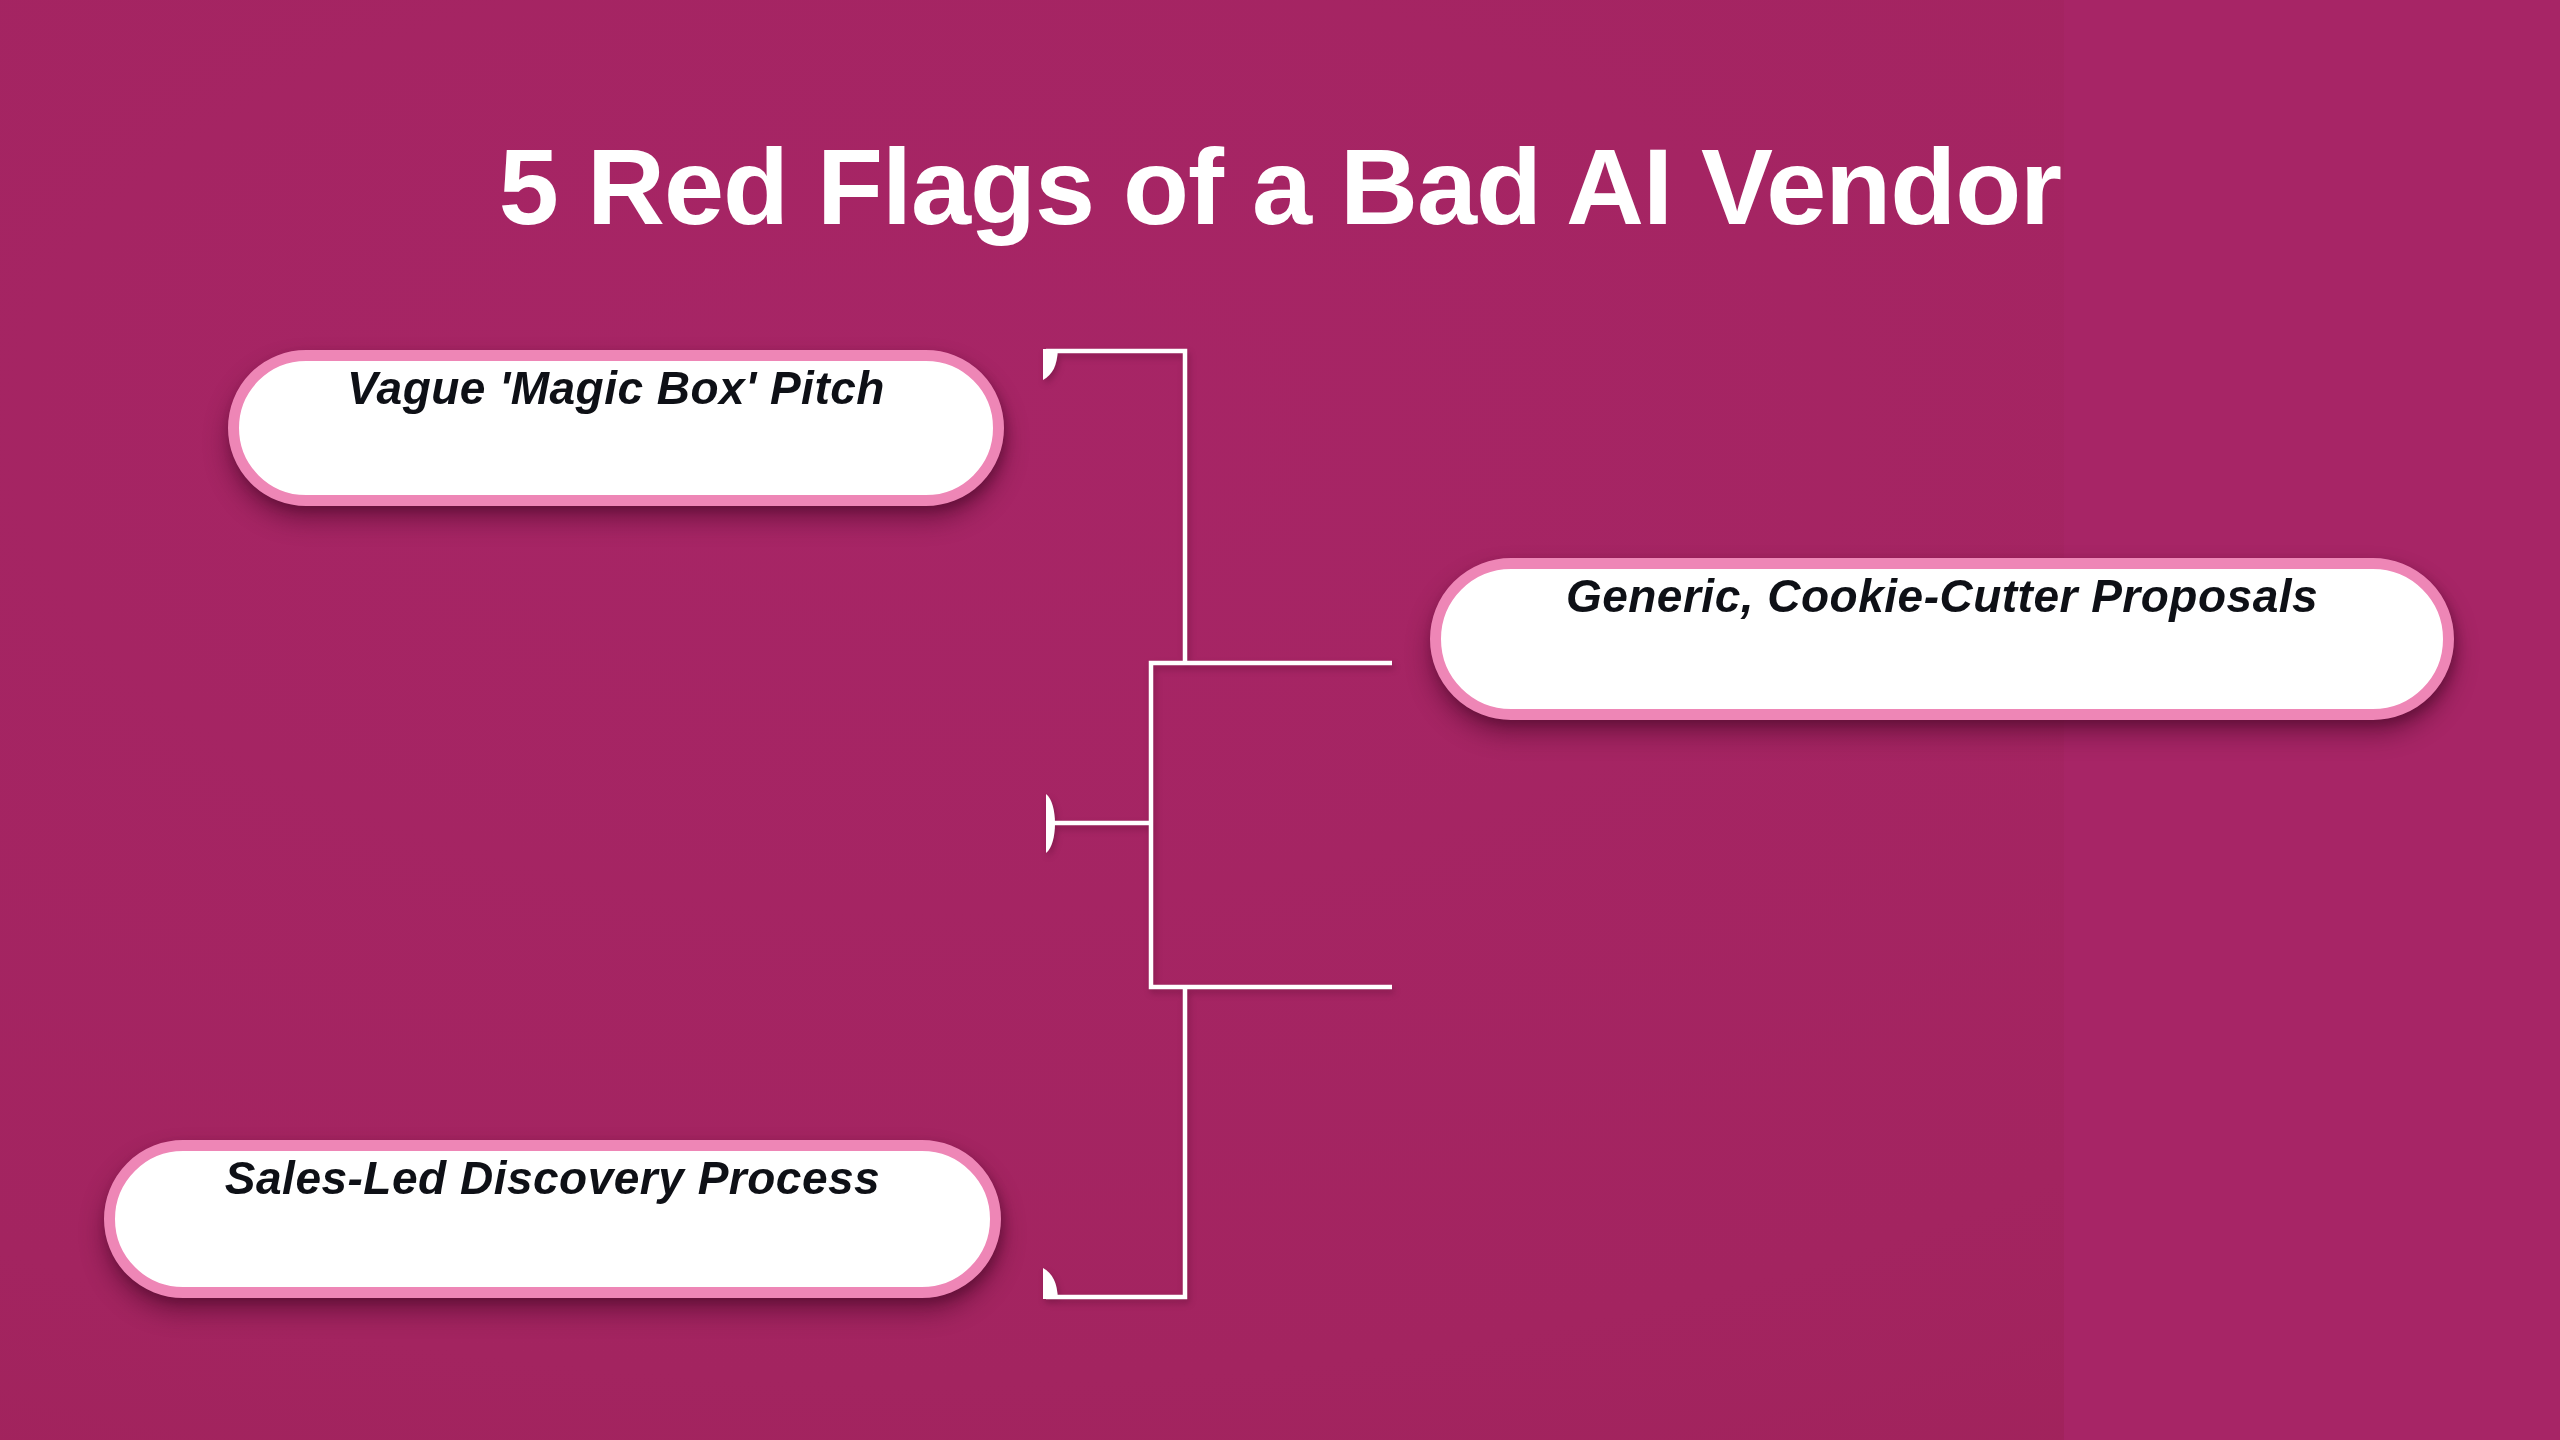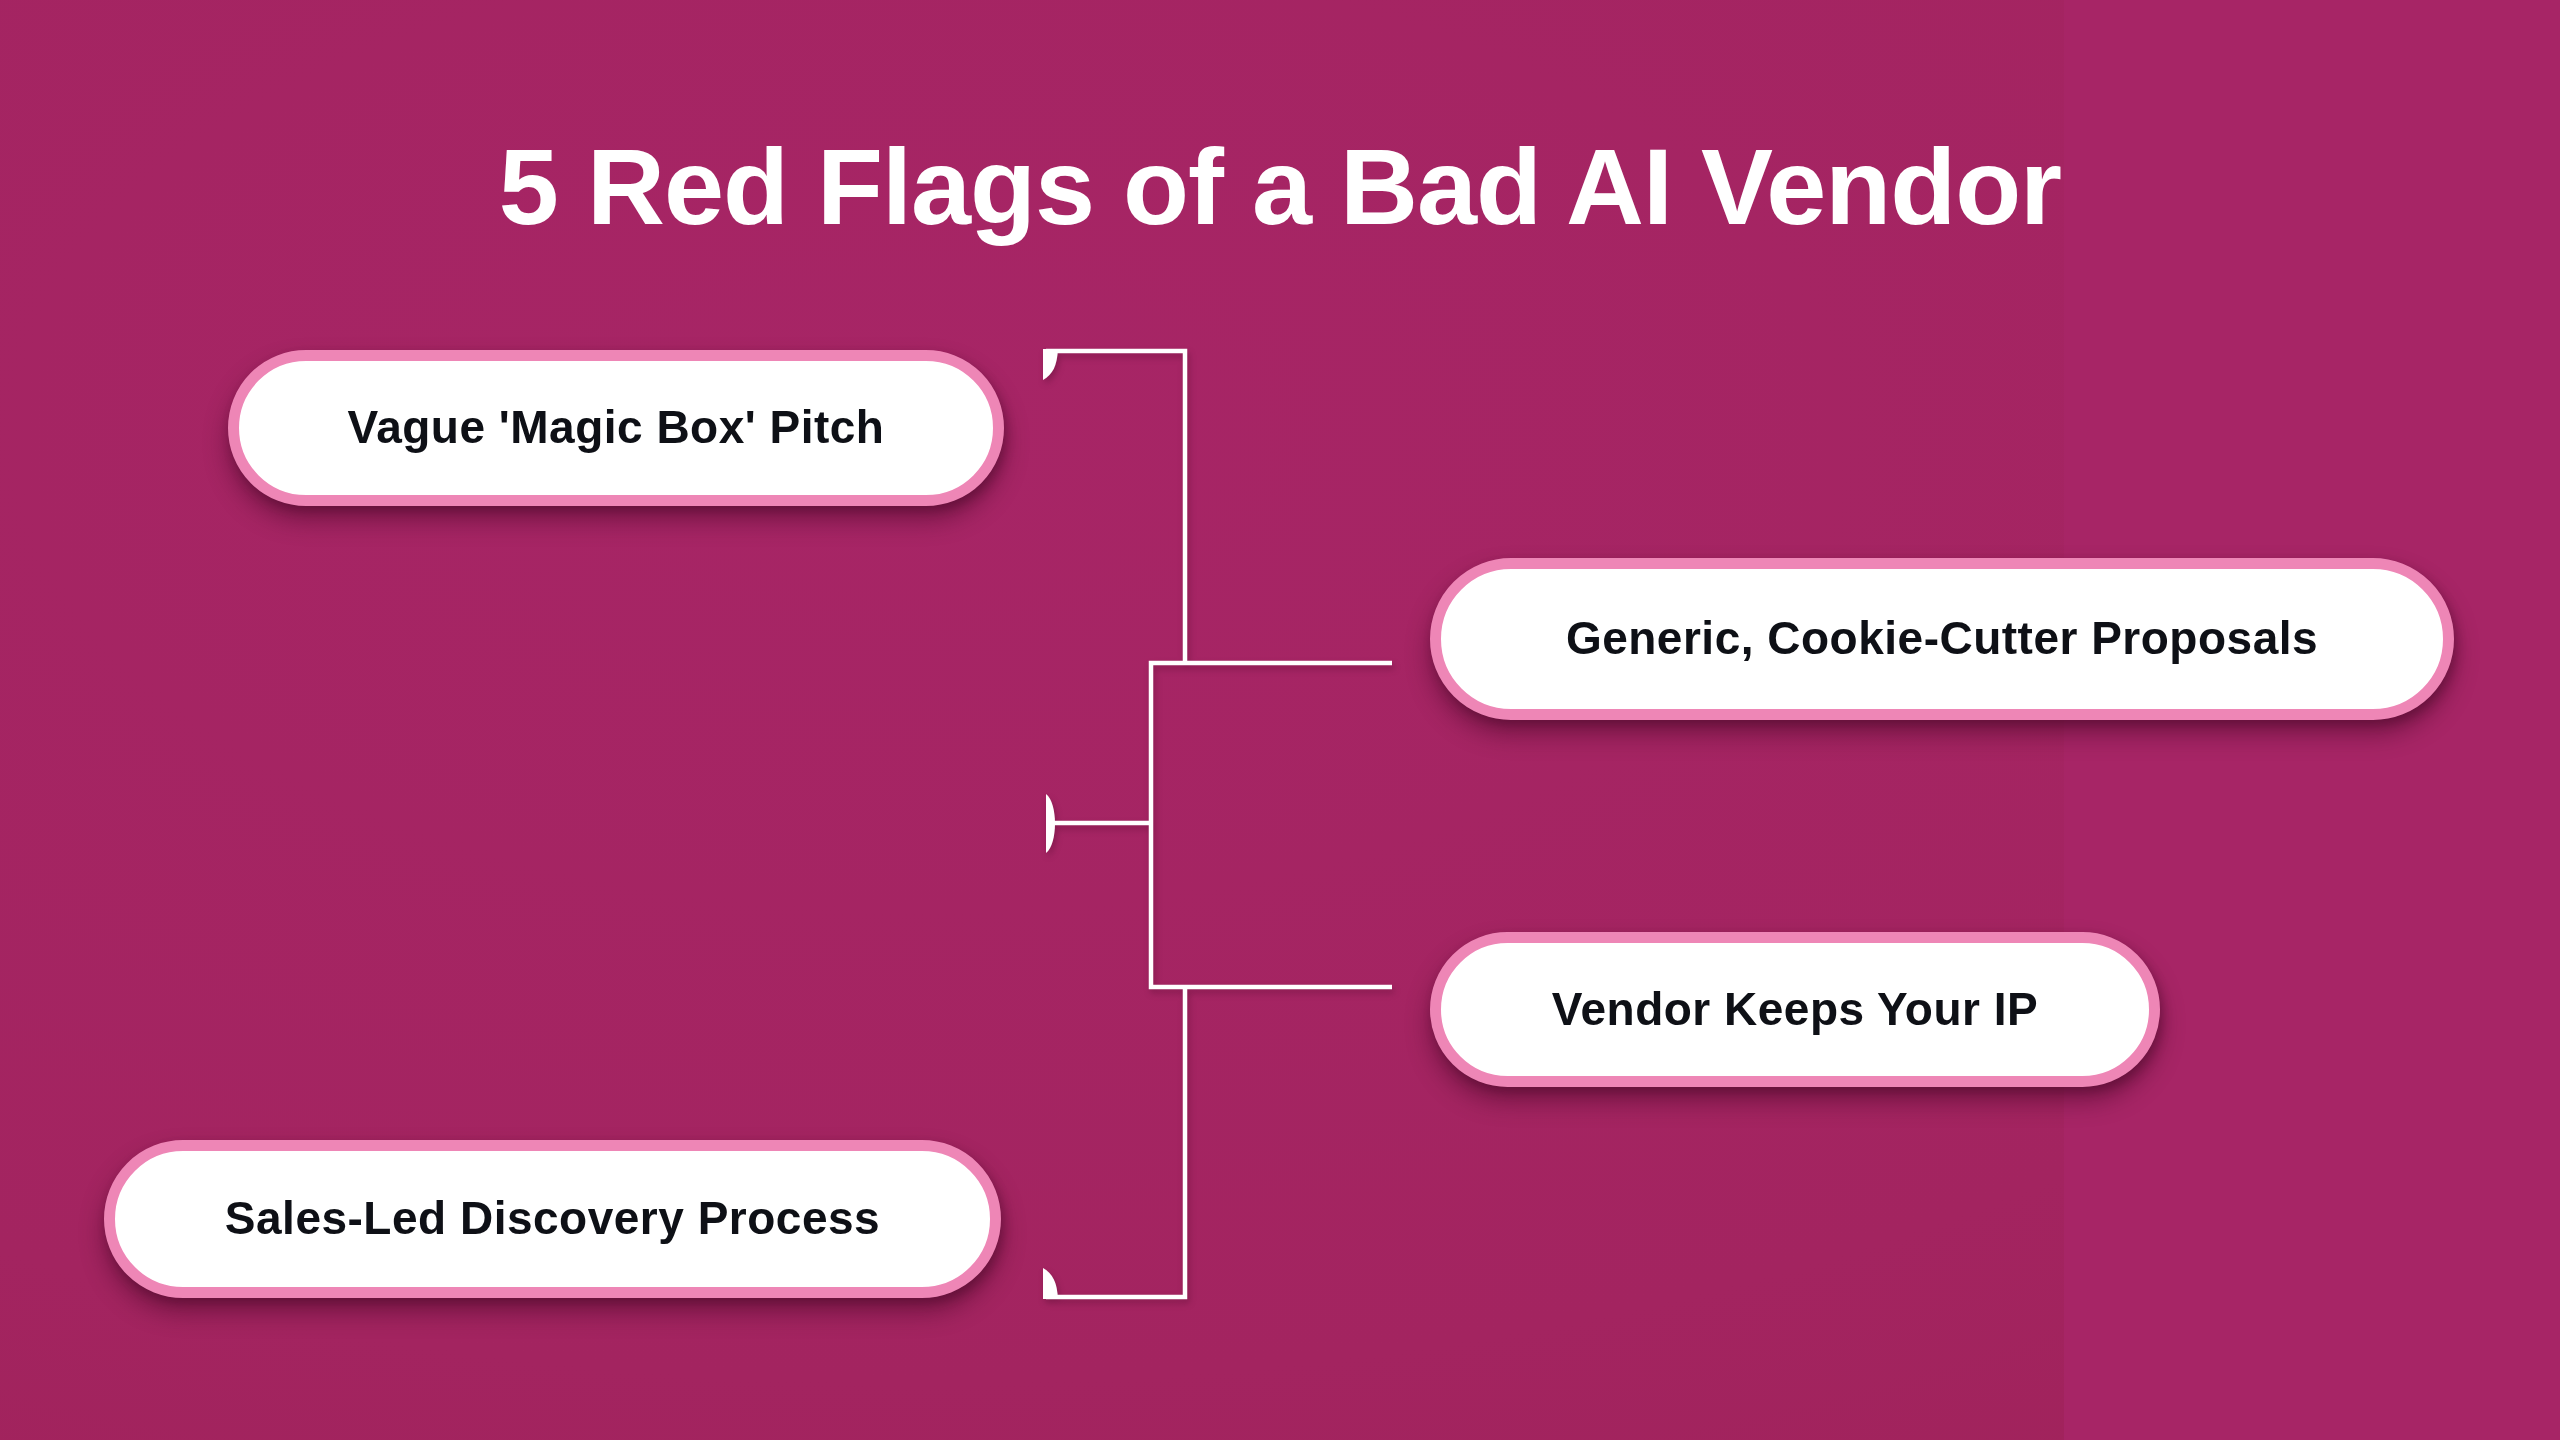--- a/index.html
+++ b/index.html
@@ -41,26 +41,27 @@
   }
   .connectors {
     position: absolute;
     left: 0; top: 0;
     width: 2560px; height: 1440px;
     filter: drop-shadow(2px 4px 3px rgba(50, 0, 25, 0.28));
   }
   .pill {
     position: absolute;
     display: flex;
-    align-items: center;
+    align-items: flex-start;
     justify-content: center;
     background: var(--pill-fill);
     border: 11px solid var(--pill-border);
     border-radius: 999px;
     box-shadow: 0 14px 24px rgba(58, 5, 32, 0.45), 3px 5px 10px rgba(58, 5, 32, 0.30);
+    font-style: italic;
   }
   .pill-label {
     font-size: 46px;
     font-weight: 700;
     letter-spacing: 0.5px;
     color: var(--pill-text);
     white-space: nowrap;
     padding-bottom: 2px;
   }
   .pill-1 { left: 228px;  top: 350px;  width: 776px;  height: 156px; }
@@ -96,17 +97,14 @@
 
 
   <div class="pill pill-3">
     <span class="pill-label">Sales-Led Discovery Process</span>
   </div>
 
   <div class="pill pill-4">
     <span class="pill-label">Generic, Cookie-Cutter Proposals</span>
   </div>
 
-  <div class="pill pill-5">
-    <span class="pill-label">Vendor Keeps Your IP</span>
-  </div>
 
 </div>
 
 </body></html>

